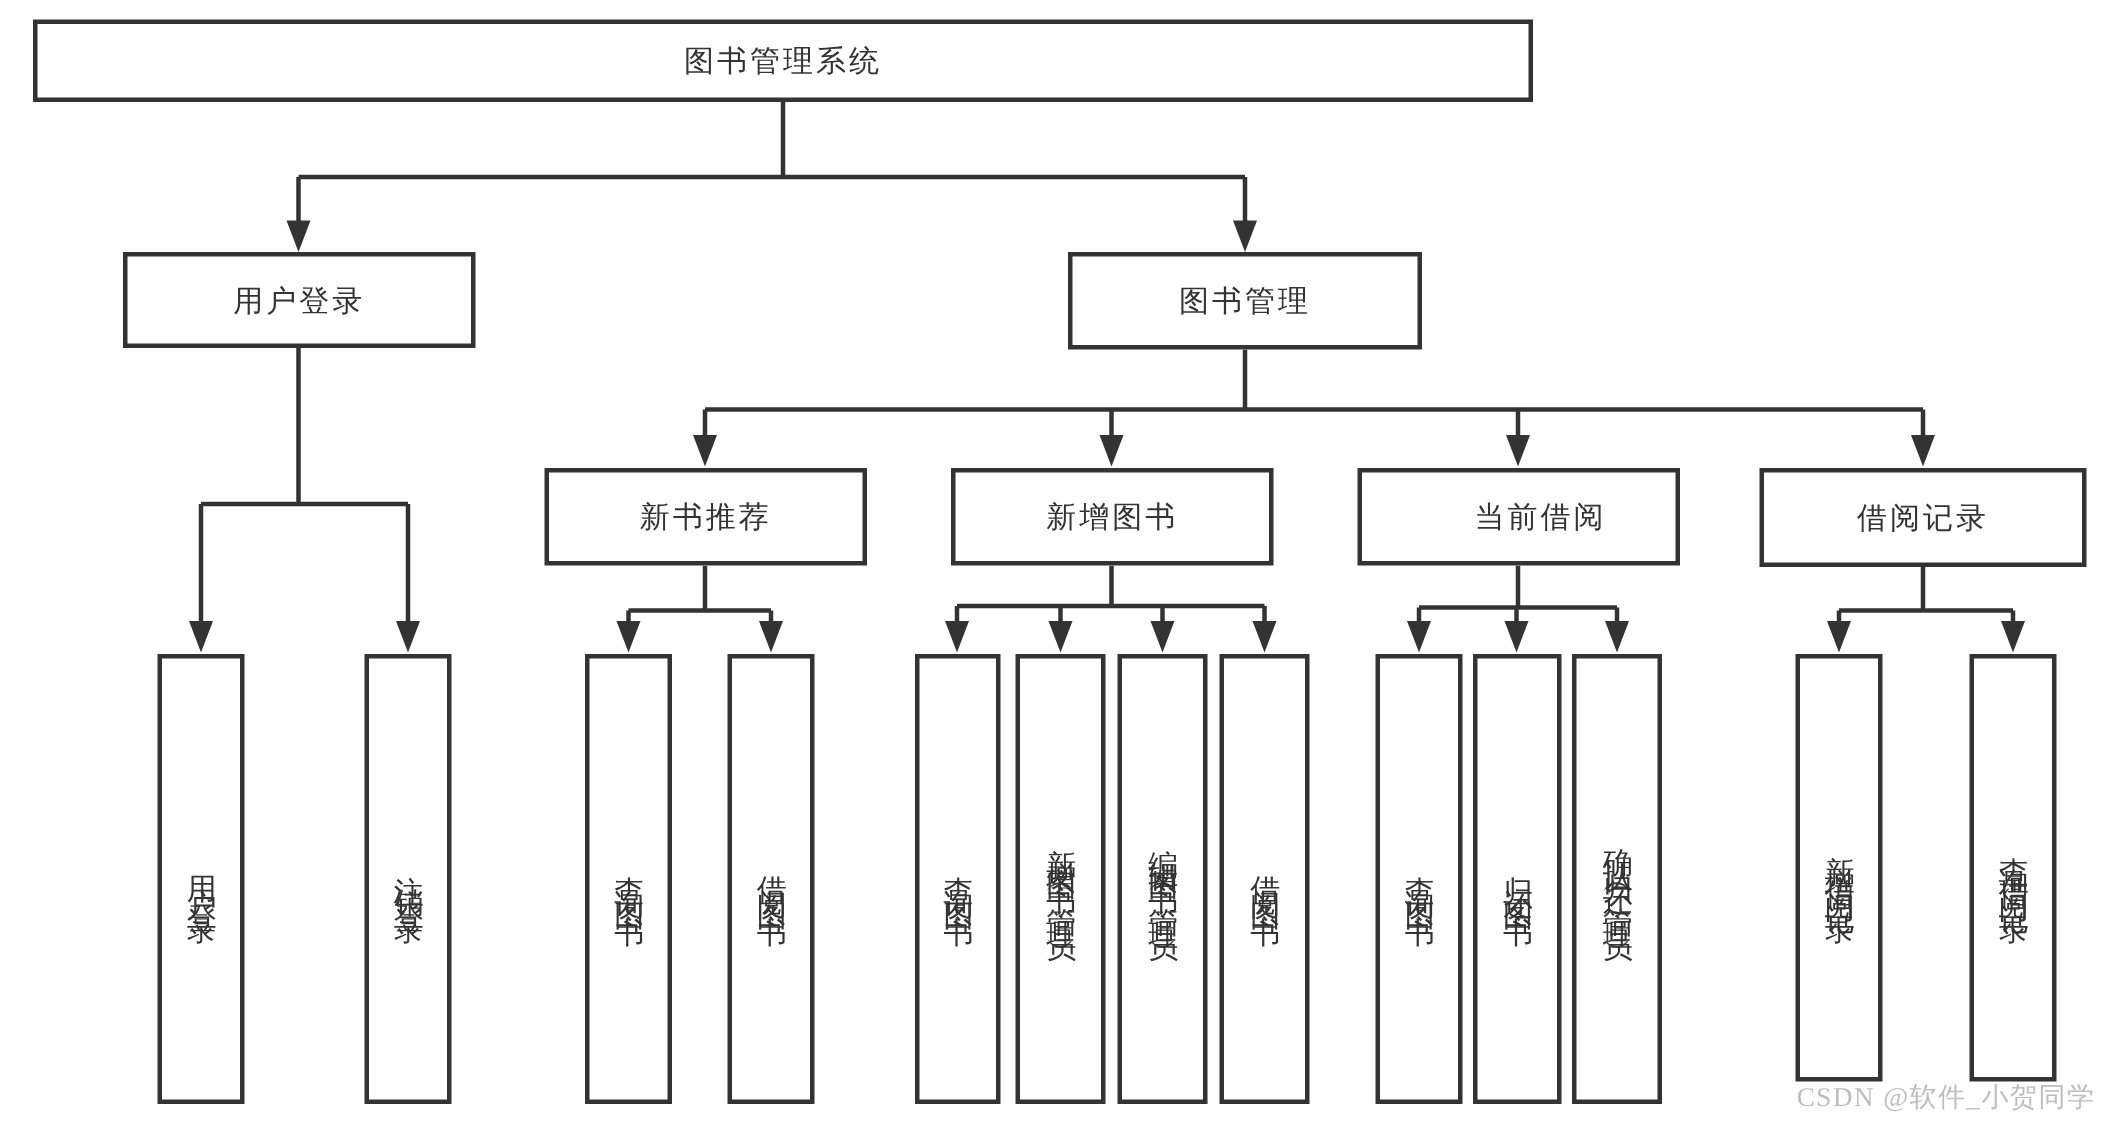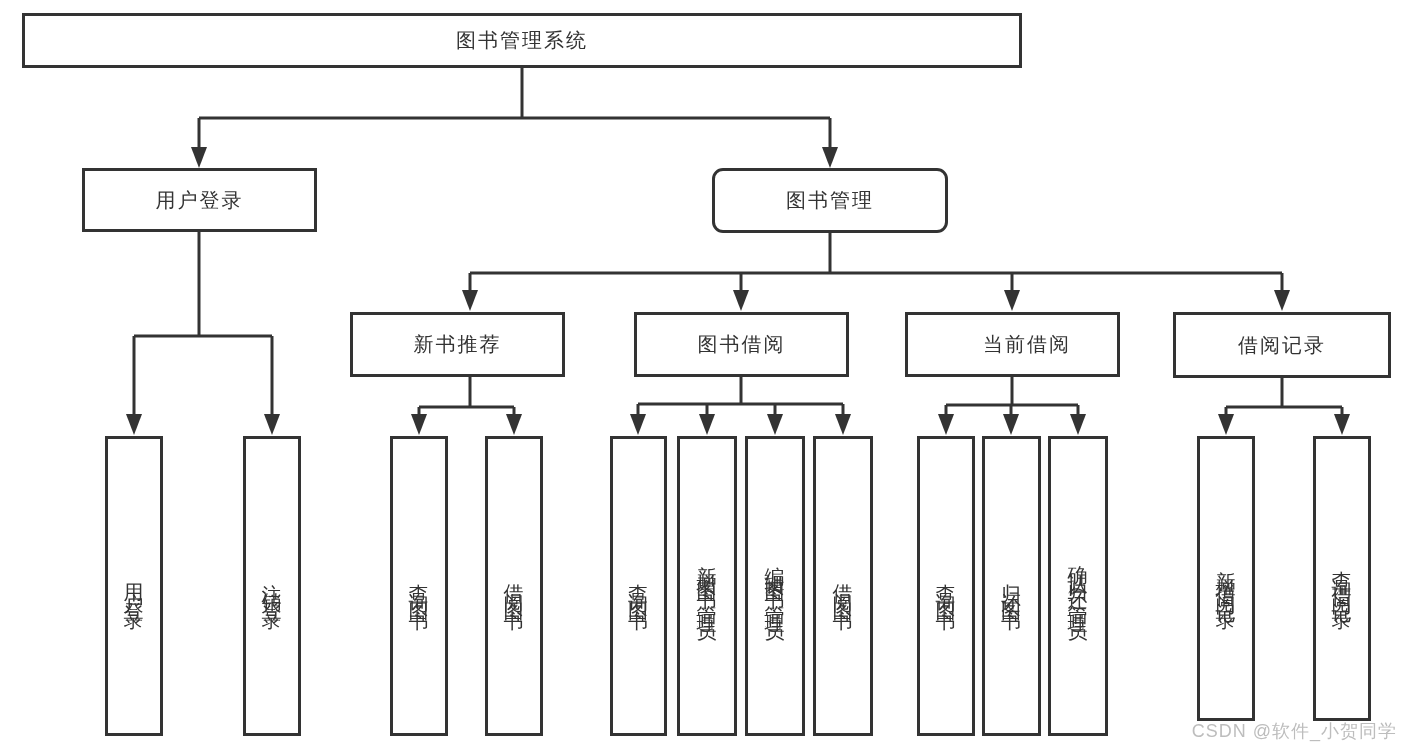--- a/index.html
+++ b/index.html
@@ -1,21 +1,21 @@
 <!DOCTYPE html>
 <html><head>
 <meta charset="utf-8">
 <style>
   html, body { margin: 0; padding: 0; background: #ffffff; }
   #canvas {
     position: relative;
     width: 1405px;
     height: 747px;
     background: #ffffff;
-    font-family: Liberation Sans, sans-serif;
+    font-family: Liberation Serif, serif;
     color: #333333;
     overflow: hidden;
   }
   #connectors {
     position: absolute;
     left: 0; top: 0;
     width: 1405px; height: 747px;
     pointer-events: none;
   }
   .hbox {
@@ -133,29 +133,29 @@
     </g>
   </svg>
 
   <div class="hbox" style="left:22px; top:13px; width:1000px; height:55px;">
     <span>图书管理系统</span>
   </div>
 
   <div class="hbox" style="left:82px; top:168px; width:235px; height:64px;">
     <span>用户登录</span>
   </div>
-  <div class="hbox" style="left:712px; top:168px; width:236px; height:65px;border-radius:11px;">
+  <div class="hbox" style="left:712px; top:168px; width:236px; height:65px;">
     <span>图书管理</span>
   </div>
 
-  <div class="hbox" style="left:350px; top:312px; width:215px; height:65px;">
+  <div class="hbox" style="left:363px; top:312px; width:215px; height:65px;">
     <span>新书推荐</span>
   </div>
   <div class="hbox" style="left:634px; top:312px; width:215px; height:65px;">
-    <span>图书借阅</span>
+    <span>新增图书</span>
   </div>
   <div class="hbox" style="left:905px; top:312px; width:215px; height:65px;padding-left:29px;">
     <span>当前借阅</span>
   </div>
   <div class="hbox" style="left:1173px; top:312px; width:218px; height:66px;">
     <span>借阅记录</span>
   </div>
 
   <div class="vbox" style="left:105px; top:436px; width:58px; height:300px;">
     <span class="vtext">用户登录</span>

